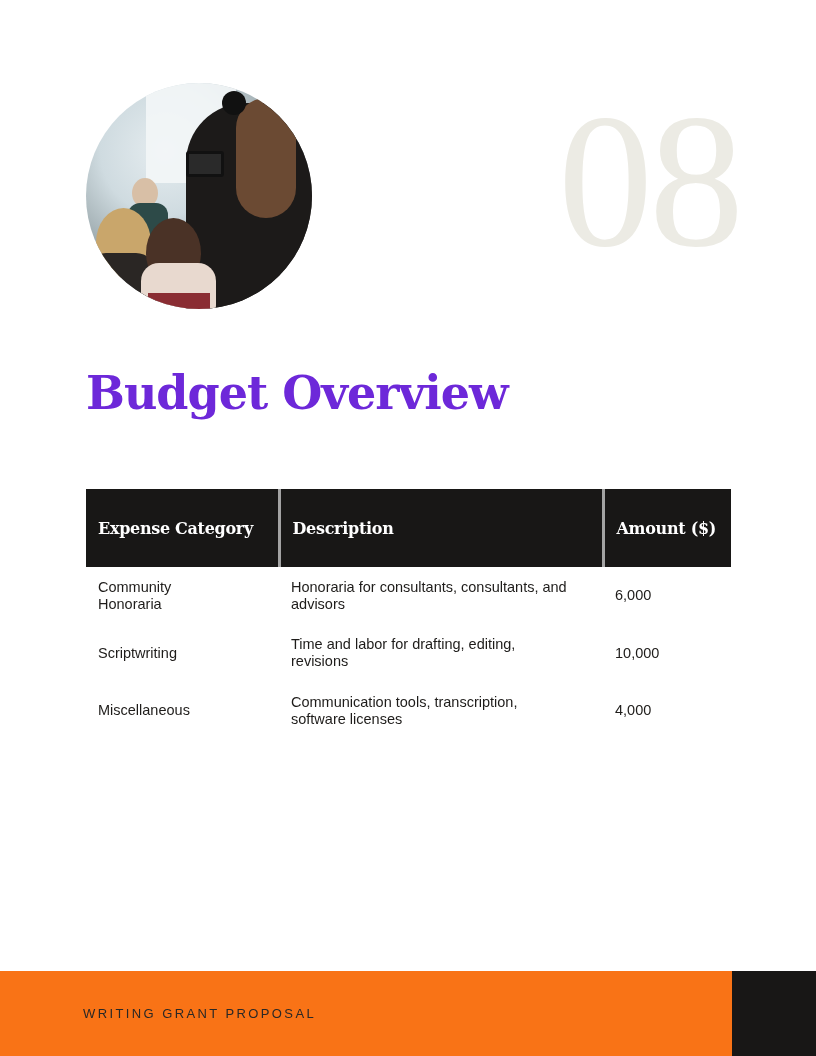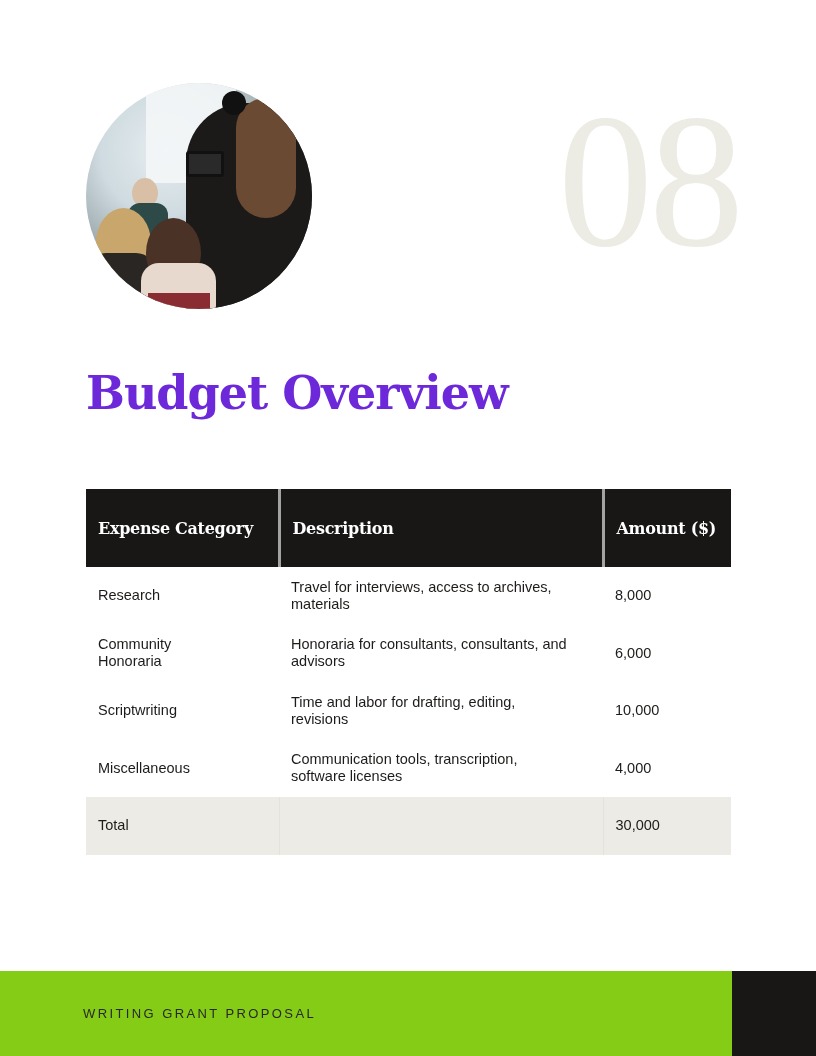--- a/index.html
+++ b/index.html
@@ -52,21 +52,21 @@
   }
   table.budget th:first-child { border-left: none; }
   table.budget td {
     height: 57.5px; padding: 0 12px; font-size: 14.5px; line-height: 17px;
     color: #1e1c1a; vertical-align: middle;
   }
   table.budget tr.total td { background: #ecebe5; border-left: 1px solid #e4e2db; }
   table.budget tr.total td:first-child { border-left: none; }
 
   .footer {
-    position: absolute; left: 0; top: 971px; width: 732px; height: 85px; background: #84cc16;
+    position: absolute; left: 0; top: 971px; width: 732px; height: 85px; background: #f97316;
   }
   .footer-label {
     position: absolute; left: 83px; top: 35px;
     font-size: 13px; letter-spacing: 2.4px; color: #2a2826;
   }
   .footer-block {
     position: absolute; left: 732px; top: 971px; width: 84px; height: 85px; background: #181716;
   }
 </style>
 </head>
@@ -99,43 +99,33 @@
     </colgroup>
   <thead>
     <tr>
       <th>Expense Category</th>
       <th>Description</th>
       <th>Amount ($)</th>
     </tr>
   </thead>
   <tbody>
     <tr>
-      <td>Research</td>
-      <td>Travel for interviews, access to archives, materials</td>
-      <td>8,000</td>
-    </tr>
-    <tr>
       <td style="padding-right:60px">Community Honoraria</td>
       <td>Honoraria for consultants, consultants, and advisors</td>
       <td>6,000</td>
     </tr>
     <tr>
       <td>Scriptwriting</td>
       <td style="padding-right:50px">Time and labor for drafting, editing, revisions</td>
       <td>10,000</td>
     </tr>
     <tr>
       <td>Miscellaneous</td>
       <td style="padding-right:40px">Communication tools, transcription, software licenses</td>
       <td>4,000</td>
     </tr>
-    <tr class="total">
-      <td>Total</td>
-      <td></td>
-      <td>30,000</td>
-    </tr>
   </tbody>
 </table>
 
 <div class="footer">
   <span class="footer-label">WRITING GRANT PROPOSAL</span>
 </div>
 <div class="footer-block"></div>
 
 </body></html>

